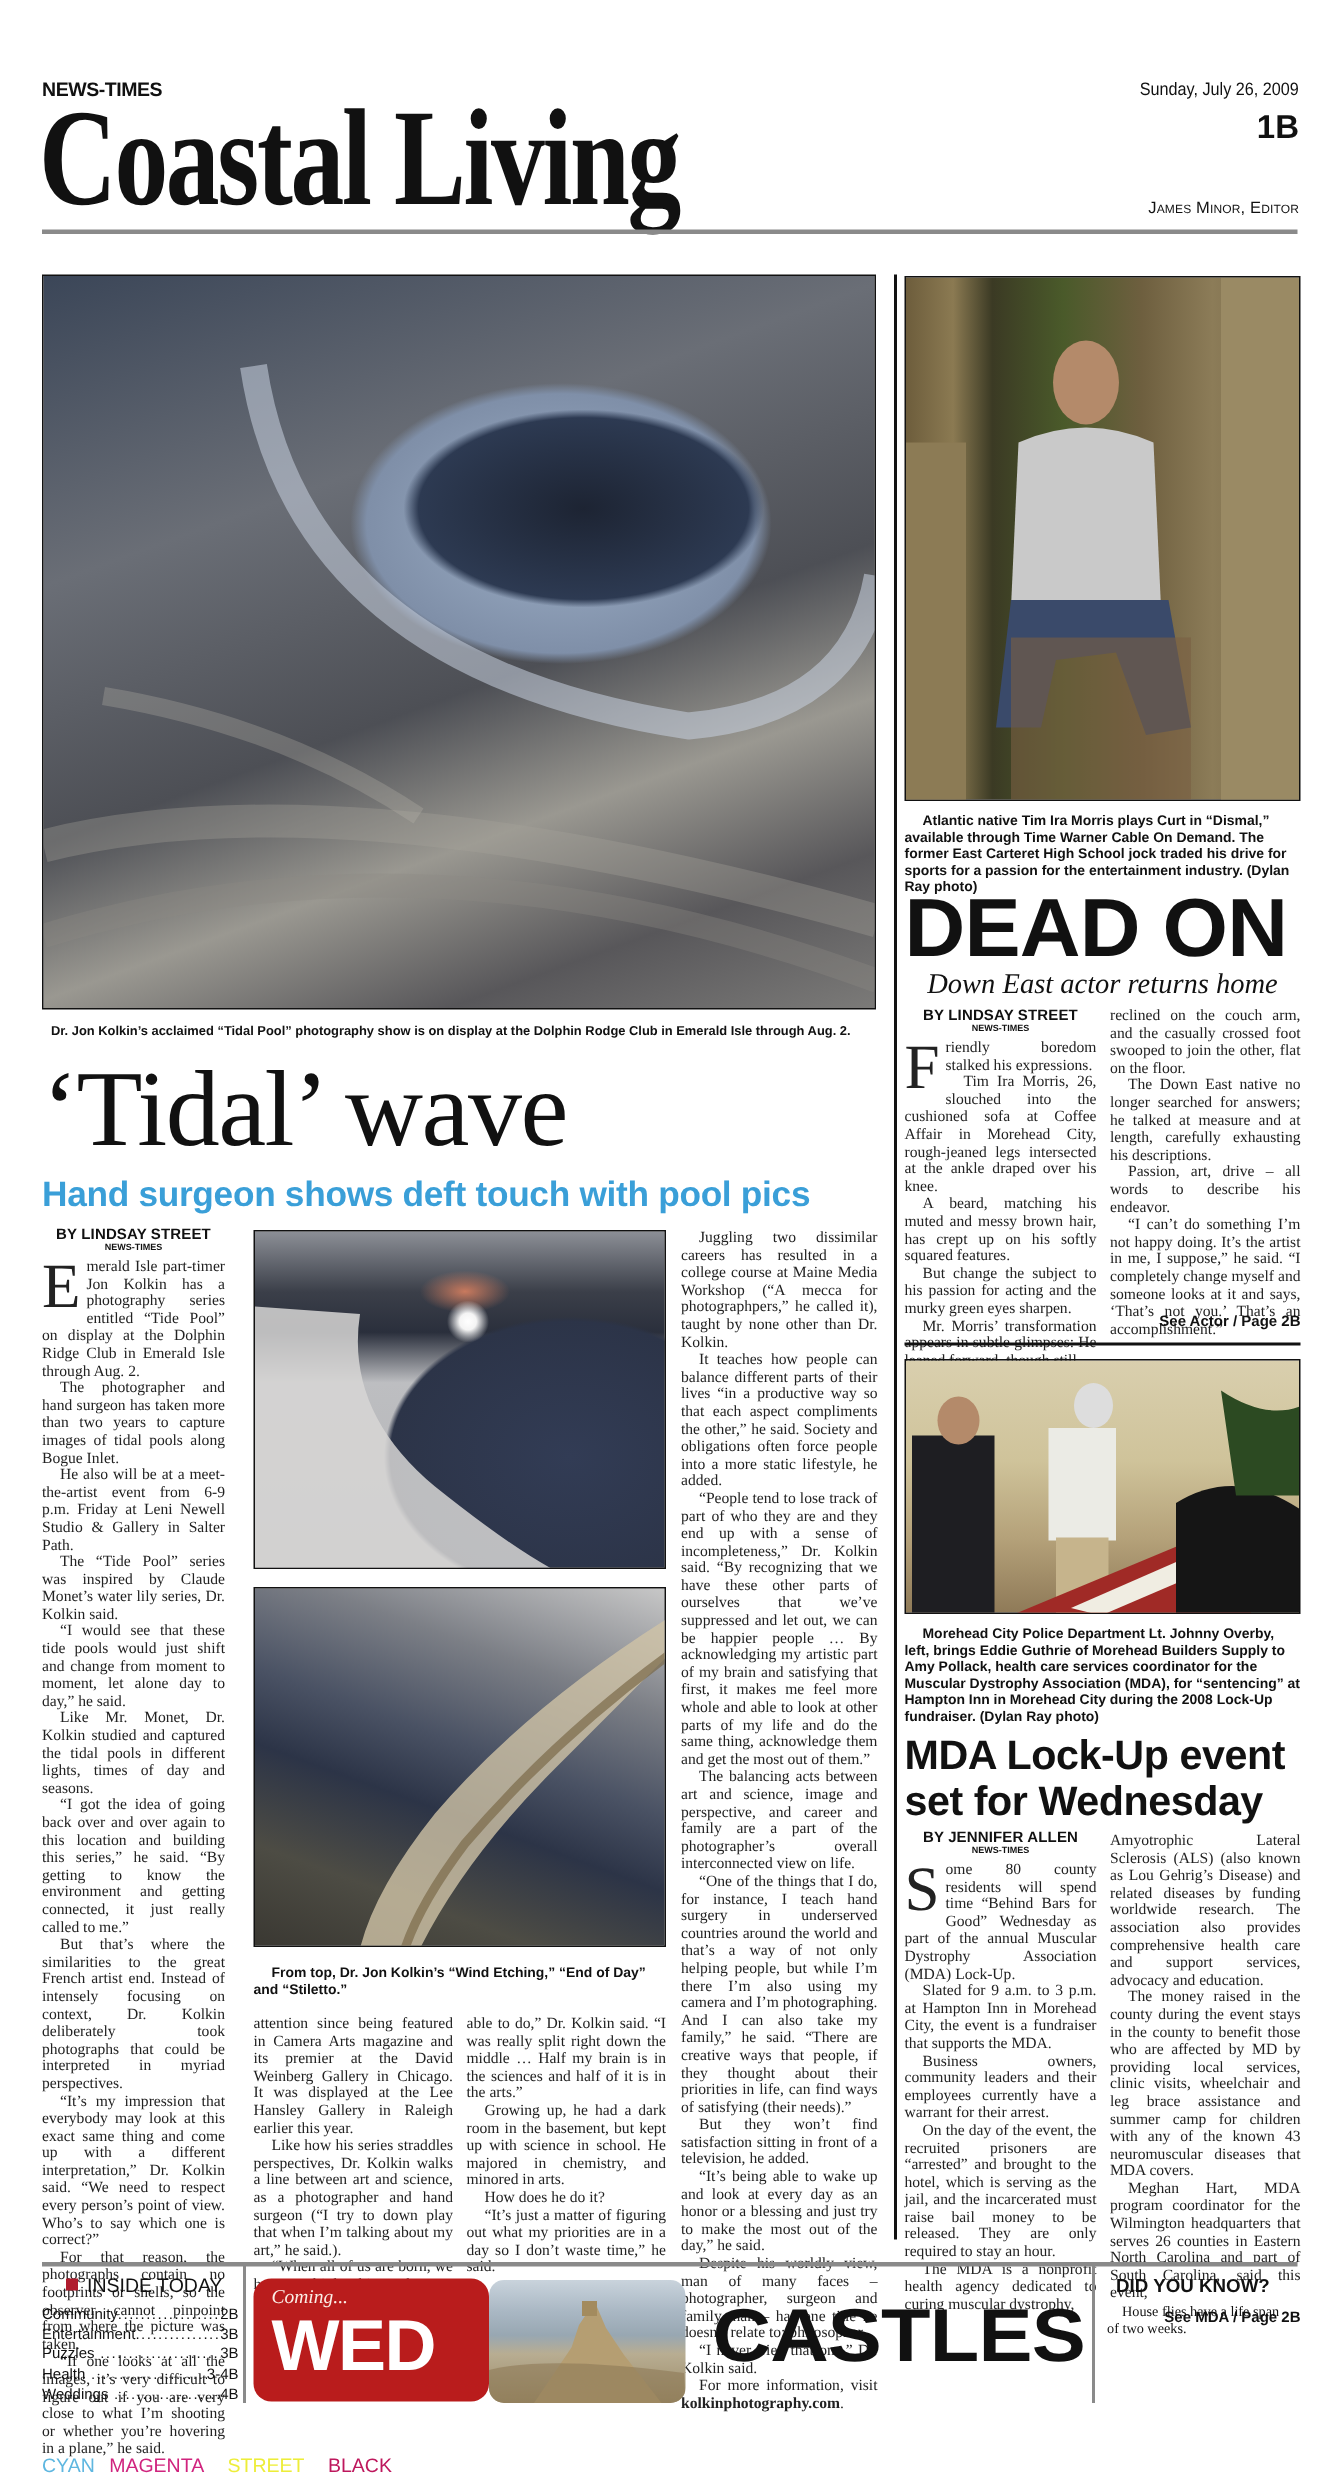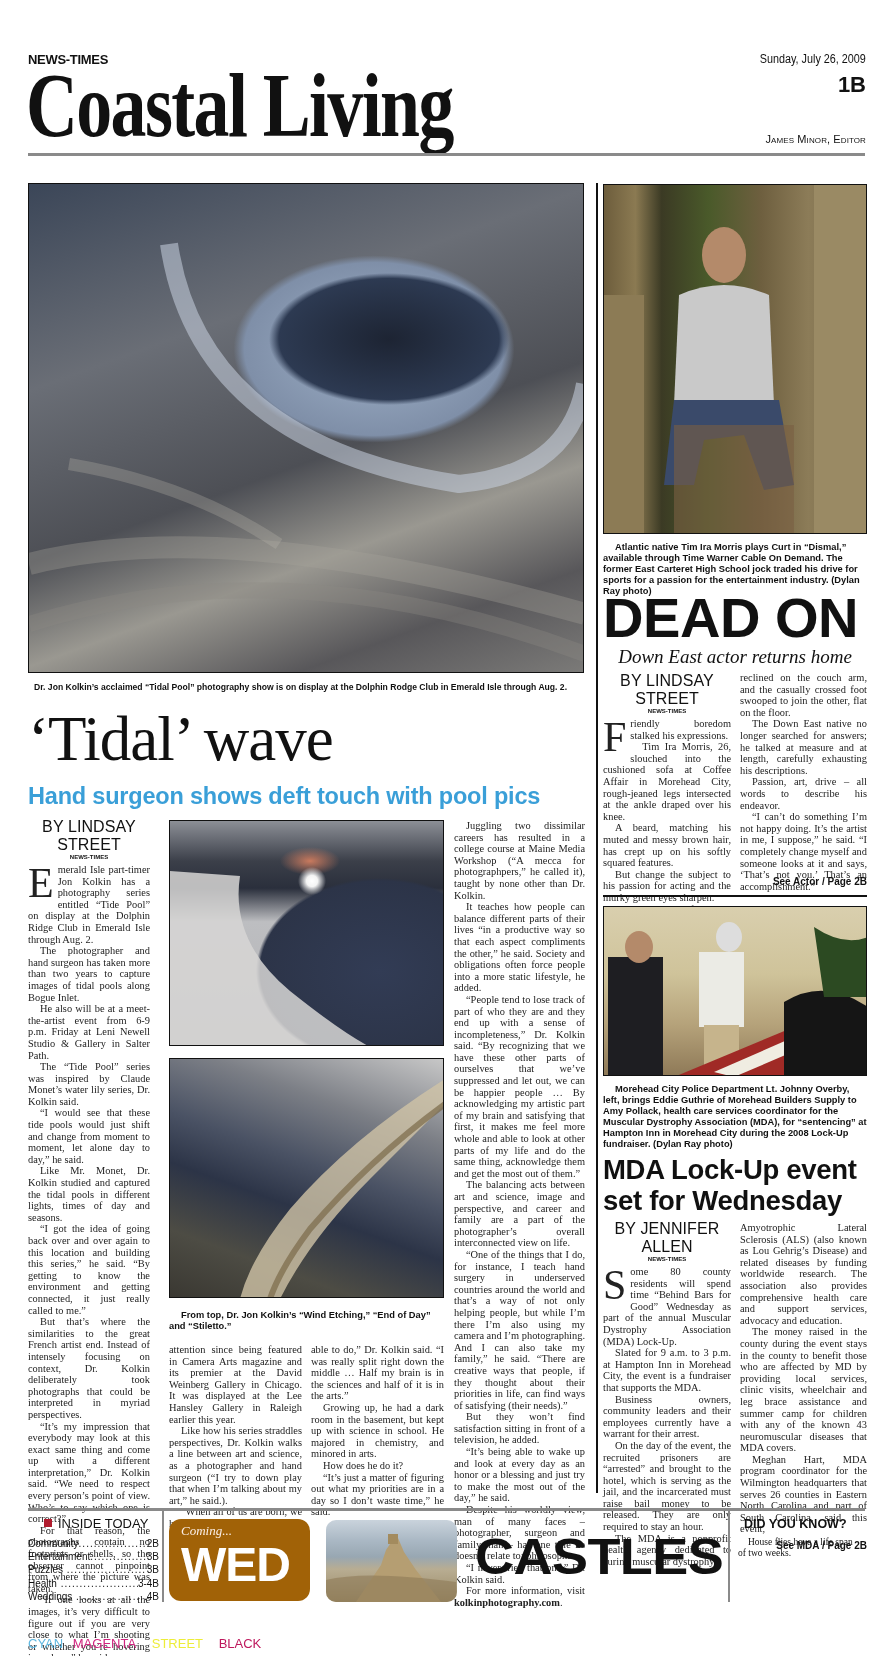--- a/index.html
+++ b/index.html
@@ -3,21 +3,21 @@
 <meta charset="utf-8">
 <style>
 *{box-sizing:border-box;margin:0;padding:0}
 html,body{width:893px;height:1656px;background:#fff;overflow:hidden}
 body{position:relative;font-family:"Liberation Serif",serif;color:#111}
 .abs{position:absolute}
 .sans{font-family:"Liberation Sans",sans-serif}
 .body-text{font-family:"Liberation Serif",serif;font-size:10.4px;line-height:11.6px;text-align:justify;color:#222}
 .body-text p{text-indent:12px;margin:0}
 .body-text p.first{text-indent:0}
-.byline{font-family:"Liberation Sans",sans-serif;font-weight:normal;font-size:16px;text-align:center;letter-spacing:.1px}
+.byline{font-family:"Liberation Sans",sans-serif;font-weight:bold;font-size:10px;text-align:center;letter-spacing:.1px}
 .bysrc{font-family:"Liberation Sans",sans-serif;font-weight:bold;font-size:6px;text-align:center;margin-bottom:4px}
 .dropcap{float:left;font-size:42px;line-height:34px;margin:2px 4px 0 0;font-family:"Liberation Serif",serif}
 .caption{font-family:"Liberation Sans",sans-serif;font-weight:bold;font-size:9.3px;line-height:11px;color:#111}
 .rule-gray{background:#8a8a8a}
 .photo{border:1.5px solid #111;overflow:hidden}
 .jump{font-family:"Liberation Sans",sans-serif;font-weight:bold;font-size:10px;text-align:right}
 </style>
 </head>
 <body>
 
@@ -34,21 +34,21 @@
        linear-gradient(160deg,#3b4658 0%,#6a6e76 30%,#4d4f55 55%,#9a9891 70%,#58575a 85%,#7b7a78 100%);">
   <svg width="556" height="490" style="position:absolute;left:0;top:0">
     <path d="M140 60 Q 170 260 430 300 Q 540 290 556 200" stroke="#c9d2e0" stroke-width="18" fill="none" opacity=".55"></path>
     <path d="M0 380 Q 200 330 556 430" stroke="#a7a39b" stroke-width="22" fill="none" opacity=".35"></path>
     <path d="M0 440 Q 260 360 556 470" stroke="#8d8a84" stroke-width="16" fill="none" opacity=".35"></path>
     <path d="M40 280 Q 160 300 250 360" stroke="#b8b5ad" stroke-width="12" fill="none" opacity=".3"></path>
   </svg>
 </div>
 <div class="abs caption" style="left:34px;top:682px;width:560px;font-size:8.6px">Dr. Jon Kolkin’s acclaimed “Tidal Pool” photography show is on display at the Dolphin Rodge Club in Emerald Isle through Aug. 2.</div>
 
-<div class="abs" style="left:28px;top:684px;width:560px;font-family:'Liberation Serif',serif;font-size:63px;line-height:110px;letter-spacing:-1px;white-space:nowrap">‘Tidal’ wave</div>
+<div class="abs" style="left:28px;top:684px;width:560px;font-family:'Liberation Serif',serif;font-size:72px;line-height:110px;letter-spacing:-1px;white-space:nowrap">‘Tidal’ wave</div>
 <div class="abs sans" style="left:28px;top:783px;font-size:23.5px;font-weight:bold;color:#3a9fd8;white-space:nowrap;letter-spacing:-.2px">Hand surgeon shows deft touch with pool pics</div>
 
 <div class="abs" style="left:28px;top:818px;width:122px">
   <div class="byline">BY LINDSAY STREET</div>
   <div class="bysrc">NEWS-TIMES</div>
   <div class="body-text">
     <span class="dropcap">E</span>
     <p class="first">merald Isle part-timer Jon Kolkin has a photography series entitled “Tide Pool” on display at the Dolphin Ridge Club in Emerald Isle through Aug. 2.</p>
     <p>The photographer and hand surgeon has taken more than two years to capture images of tidal pools along Bogue Inlet.</p>
     <p>He also will be at a meet-the-artist event from 6-9 p.m. Friday at Leni Newell Studio &amp; Gallery in Salter Path.</p>
@@ -209,21 +209,21 @@
       <span style="flex:1;overflow:hidden;white-space:nowrap;letter-spacing:1px">&nbsp;..........................</span>
       <span>3-4B</span>
     </div>
   <div style="display:flex">
       <span>Weddings</span>
       <span style="flex:1;overflow:hidden;white-space:nowrap;letter-spacing:1px">&nbsp;..........................</span>
       <span>4B</span>
     </div>
 </div>
 
-<div class="abs" style="left:169px;top:1519px;width:141px;height:82px;background:#a16207;border-radius:12px">
+<div class="abs" style="left:169px;top:1519px;width:157px;height:82px;background:#b91c1c;border-radius:12px">
   <div style="position:absolute;left:12px;top:4px;font-style:italic;font-size:13px;color:#fbeee6;font-family:'Liberation Serif',serif">Coming...</div>
   <div class="sans" style="position:absolute;left:12px;top:18px;font-size:48px;font-weight:900;color:#fff;letter-spacing:-1px">WED</div>
 </div>
 <div class="abs" style="left:326px;top:1520px;width:131px;height:82px;border-radius:10px;overflow:hidden;background:
        linear-gradient(180deg,#c9d3dc 0%,#aab8c4 25%,#98a7b2 45%,#b8ad92 60%,#9a8a66 100%)">
   <svg width="131" height="82" style="position:absolute;left:0;top:0">
     <path d="M30 82 L 55 45 L 60 30 L 68 18 L 72 18 L 78 32 L 90 50 L 115 82 Z" fill="#b59e72"></path>
     <rect x="62" y="14" width="10" height="10" fill="#a38b5e"></rect>
     <path d="M0 60 Q 40 50 130 62 L 131 82 L 0 82 Z" fill="#8d7a56" opacity=".6"></path>
   </svg>

